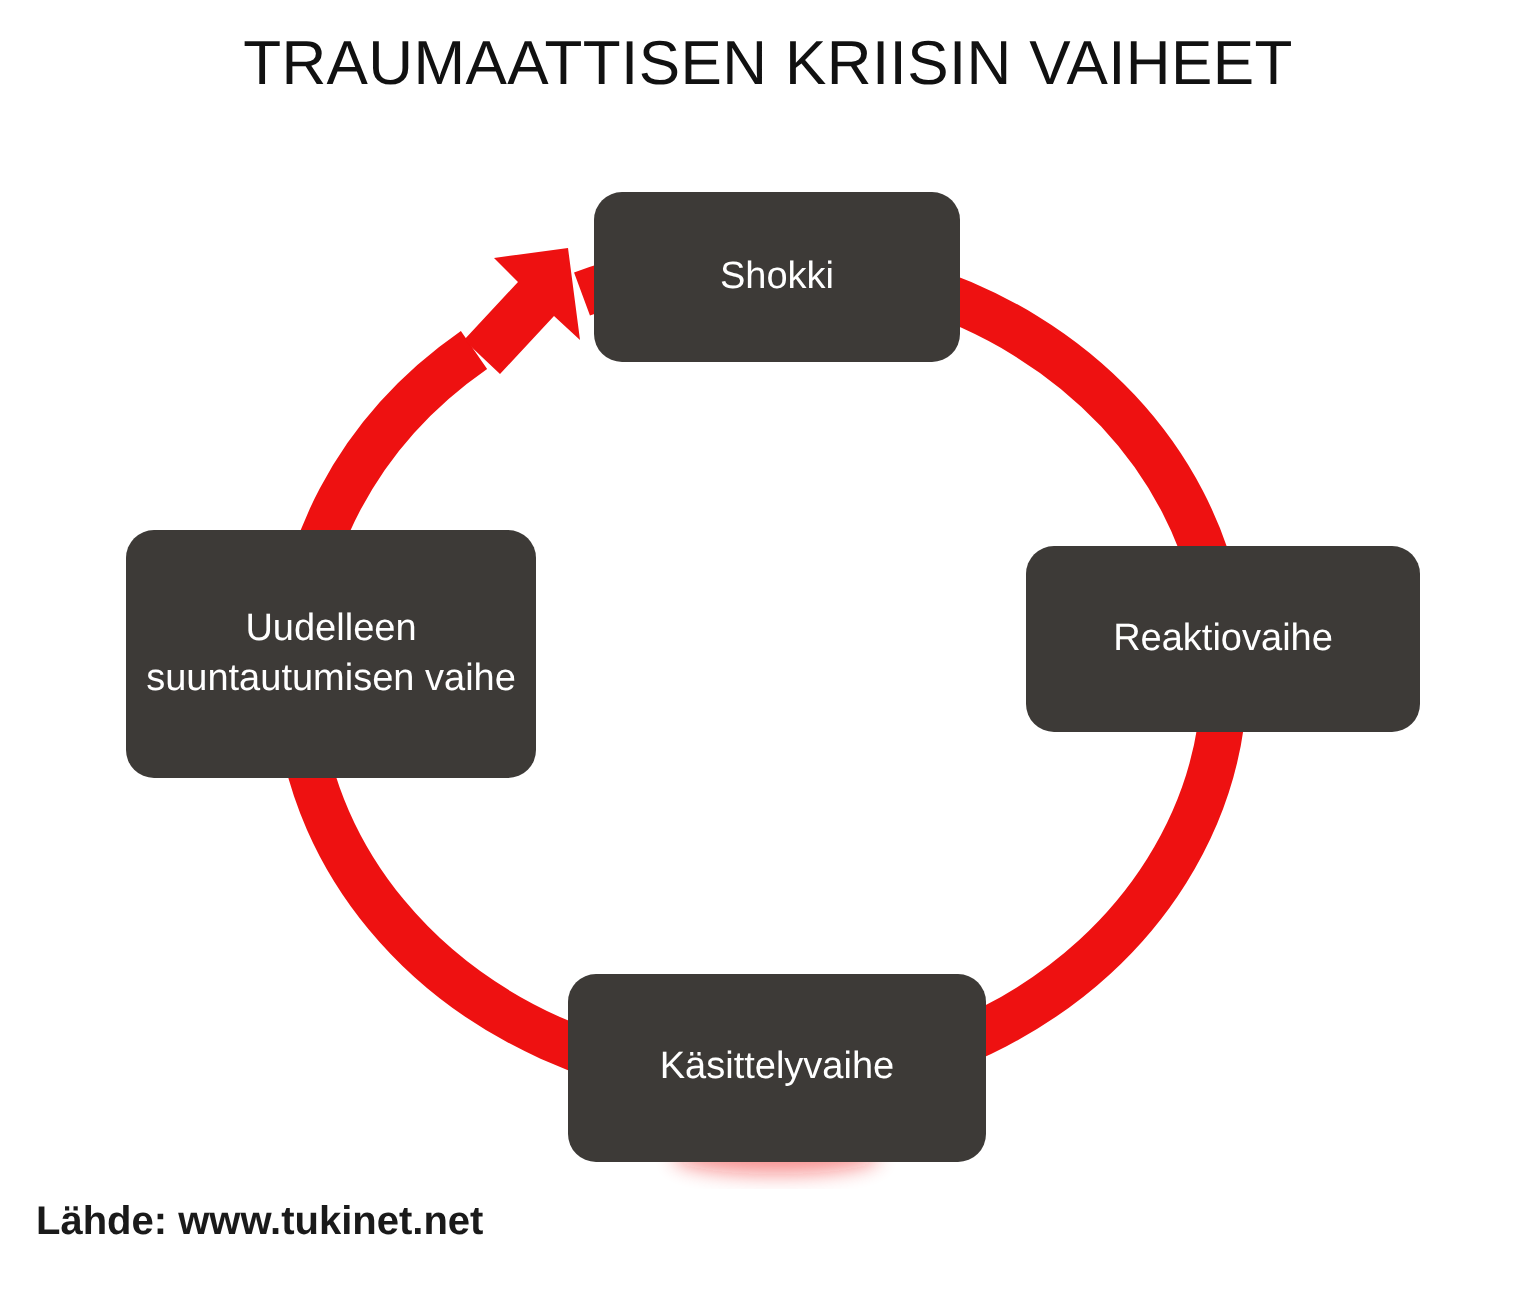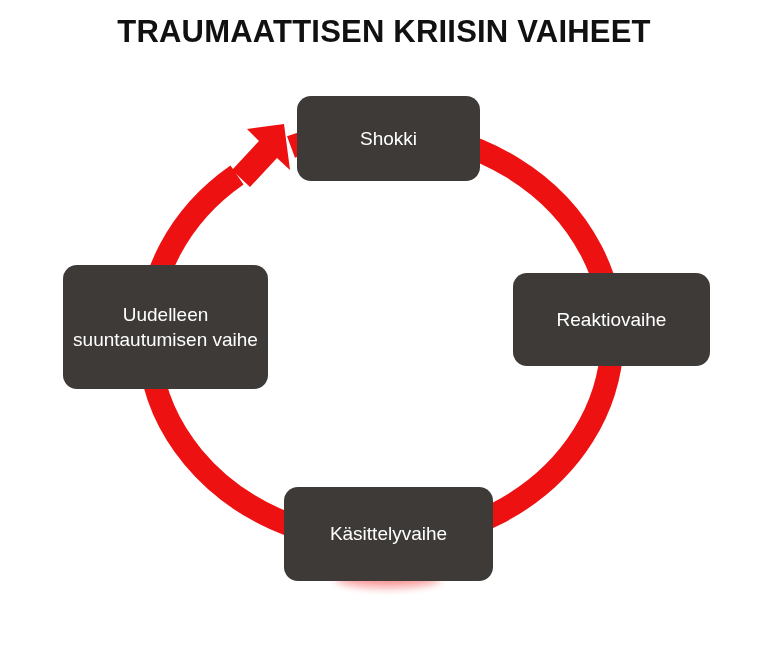--- a/index.html
+++ b/index.html
@@ -19,21 +19,21 @@
   }
   
   .title {
     position: absolute;
     left: 0;
     top: 14px;
     width: 768px;
     text-align: center;
     font-family: "Liberation Sans", sans-serif;
     font-size: 31px;
-    font-weight: bold;
+    font-weight: normal;
     letter-spacing: 0.2px;
     color: #111111;
     white-space: nowrap;
   }
   
   #cycle-svg {
     position: absolute;
     left: 0;
     top: 0;
     width: 768px;
@@ -127,14 +127,15 @@
   </div>
 
   <div class="node" id="node-reaktiovaihe">
     <span class="node-label">Reaktiovaihe</span>
   </div>
 
   <div class="node" id="node-uudelleen">
     <span class="node-label">Uudelleen suuntautumisen vaihe</span>
   </div>
 
+  <div class="source-note">Lähde: www.tukinet.net</div>
 
 </div>
 
 </body></html>

